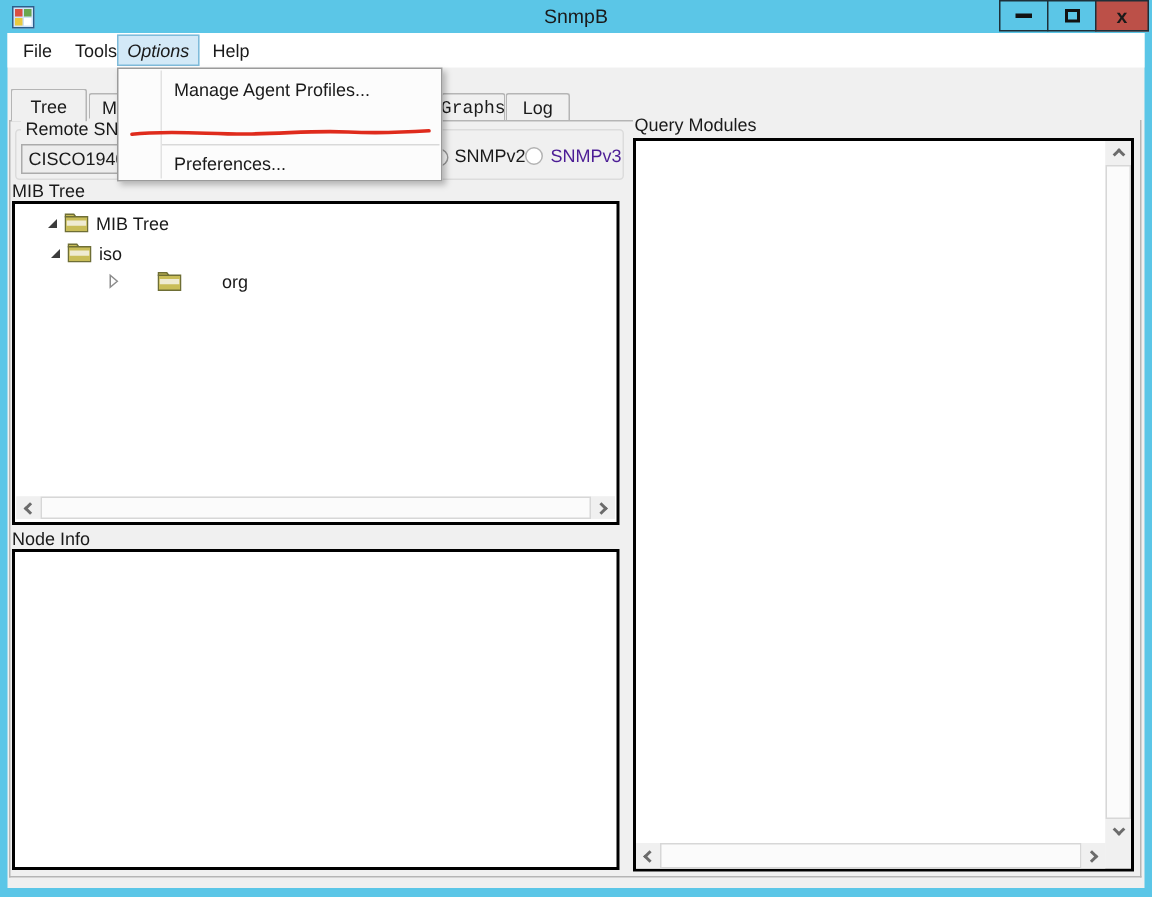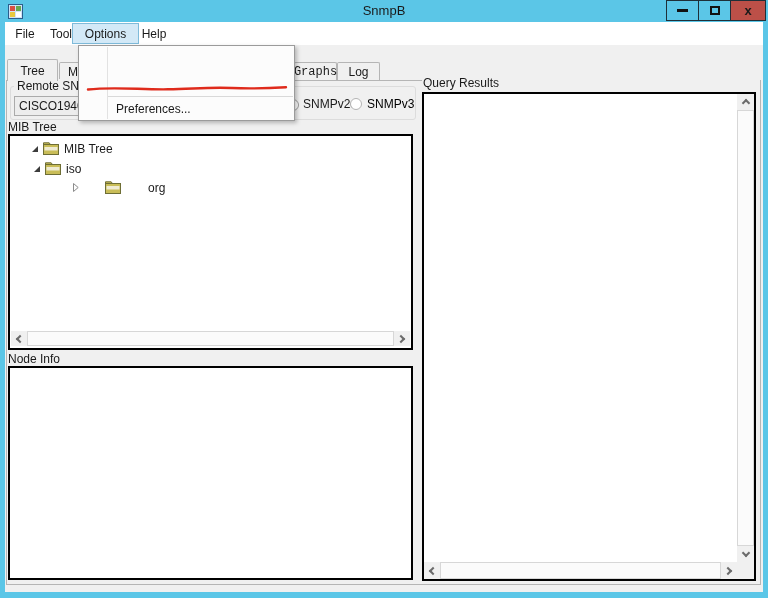--- a/index.html
+++ b/index.html
@@ -35,21 +35,21 @@
   .tab { background:#F0F0F0; border:1px solid #B5B5B5; border-bottom:none; border-radius:2px 2px 0 0;
          display:flex; align-items:center; justify-content:center; }
   .tab.active { z-index:5;text-align:center; }
 
   
   .groupbox { left:10px; top:86px; width:406px; height:34px; border:1px solid #DCDCDC; border-radius:3px; }
   .grouplabel { left:14px; top:79px; background:#F0F0F0; padding:0 3px; }
   .combo { left:14px; top:96px; width:74px; height:20px; background:#EDEDED; border:1px solid #ABABAB;
            display:flex; align-items:center; padding-left:4px; }
   .radio { width:12px; height:12px; border:1px solid #9A9A9A; border-radius:50%; background:#FFFFFF; }
-  .disabled-text { color:#000000; }
+  .disabled-text { color:#4c1d95; }
 
   
   .blackbox { border:2px solid #000; background:#FFFFFF; }
 
   
   .trow { height:19px; display:flex; align-items:center; }
   .tw { width:11px; display:flex; align-items:center; justify-content:flex-start; }
   .arr-exp { width:0; height:0; border-left:6px solid transparent; border-bottom:6px solid #3C3C3C; }
   .ticon { margin-right:5px; display:flex; }
 
@@ -93,21 +93,21 @@
   <div class="abs winbtn btn-close">
     <span>x</span>
   </div>
 </div>
 
 <div class="abs inner"></div>
 
 <div class="abs menubar"></div>
 <div class="abs mitem" style="left:8px;width:34px;">File</div>
 <div class="abs mitem" style="left:44px;width:40px;">Tools</div>
-<div class="abs mitem hl" style="left:72px;width:67px;">Options</div>
+<div class="abs mitem hl" style="left:78px;width:55px;font-style:italic;">Options</div>
 <div class="abs mitem" style="left:135px;width:38px;">Help</div>
 
 <div class="abs pane"></div>
 <div class="abs paneline"></div>
 
 <div class="abs tab active" style="left:7px;top:59px;width:51px;height:22px;">Tree</div>
 <div class="abs tab" style="left:59px;top:62px;width:52px;height:18px;justify-content:flex-start;padding-left:8px;">Modules</div>
 <div class="abs tab" style="left:294px;top:62px;width:43px;height:18px;font-family:Liberation Mono, monospace;">Graphs</div>
 <div class="abs tab" style="left:337px;top:62px;width:43px;height:18px;">Log</div>
 
@@ -174,21 +174,21 @@
         <span class="chv chv-right"></span>
       </span>
   </div>
 </div>
 
 <div class="abs" style="left:8px;top:352px;">Node Info</div>
 <div class="abs blackbox" style="left:8px;top:366px;width:405px;height:214px;">
   <span></span>
 </div>
 
-<div class="abs" style="left:423px;top:76px;">Query Results</div>
+<div class="abs" style="left:423px;top:76px;">Query Modules</div>
 <div class="abs blackbox" style="left:422px;top:92px;width:334px;height:489px;">
   <span></span>
   
   <div class="abs sbar vsbar" style="left:313px;top:0;width:17px;height:468px;">
     <span class="sbtn">
         <span class="chv chv-up"></span>
       </span>
     <span class="sthumb"></span>
     <span class="sbtn">
         <span class="chv chv-down"></span>
@@ -202,19 +202,20 @@
     <span class="sthumb"></span>
     <span class="sbtn">
         <span class="chv chv-right"></span>
       </span>
   </div>
   <div class="abs" style="left:313px;top:468px;width:17px;height:17px;background:#F0F0F0;"></div>
 </div>
 
 <div class="abs menu">
   <div class="abs menugutter"></div>
+  <div class="abs menurow" style="top:5px;">Manage Agent Profiles...</div>
   <div class="abs menusep"></div>
   <div class="abs menurow" style="top:54px;">Preferences...</div>
 </div>
 
 <svg class="abs annotation" style="left:86px;top:84px;" width="203" height="10" viewBox="0 0 203 10">
   <path d="M2,5.5 C28,2.5 55,5.8 82,5.3 C108,4.8 124,3.0 146,4.0 C164,4.8 184,4.2 200,3.2" fill="none" stroke="#DF2B1C" stroke-width="2.4" stroke-linecap="round"></path>
 </svg>
 
 </body></html>

